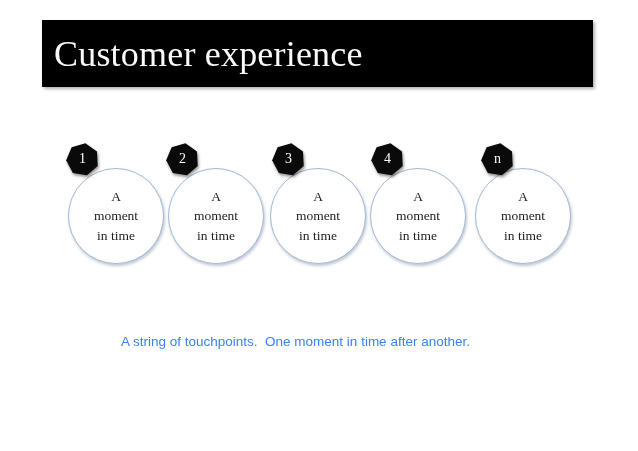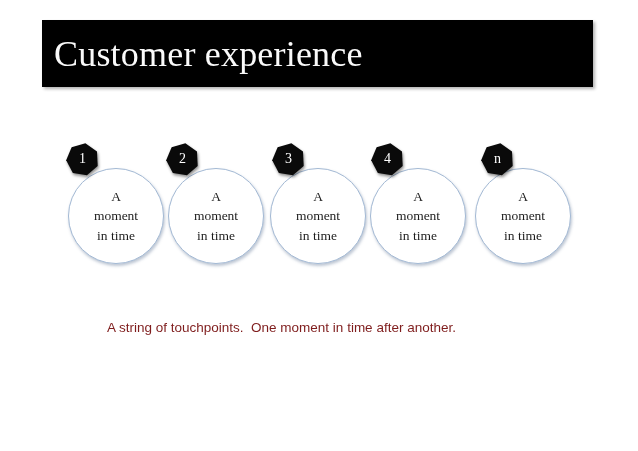--- a/index.html
+++ b/index.html
@@ -88,24 +88,24 @@
     font-size: 14px;
     color: #ffffff;
     margin-top: -1px;
   }
 
   
   .caption {
     position: absolute;
     left: 107px;
     top: 320px;
-    margin: 0;
+    margin: 14px;
     font-family: "Liberation Sans", sans-serif;
     font-size: 13.5px;
-    color: #7f1d1d;
+    color: #3b82f6;
     white-space: pre-wrap;
   }
 </style>
 </head>
 <body>
 
 <div class="slide">
 
   <header class="title-bar">
     <h1>Customer experience</h1>

